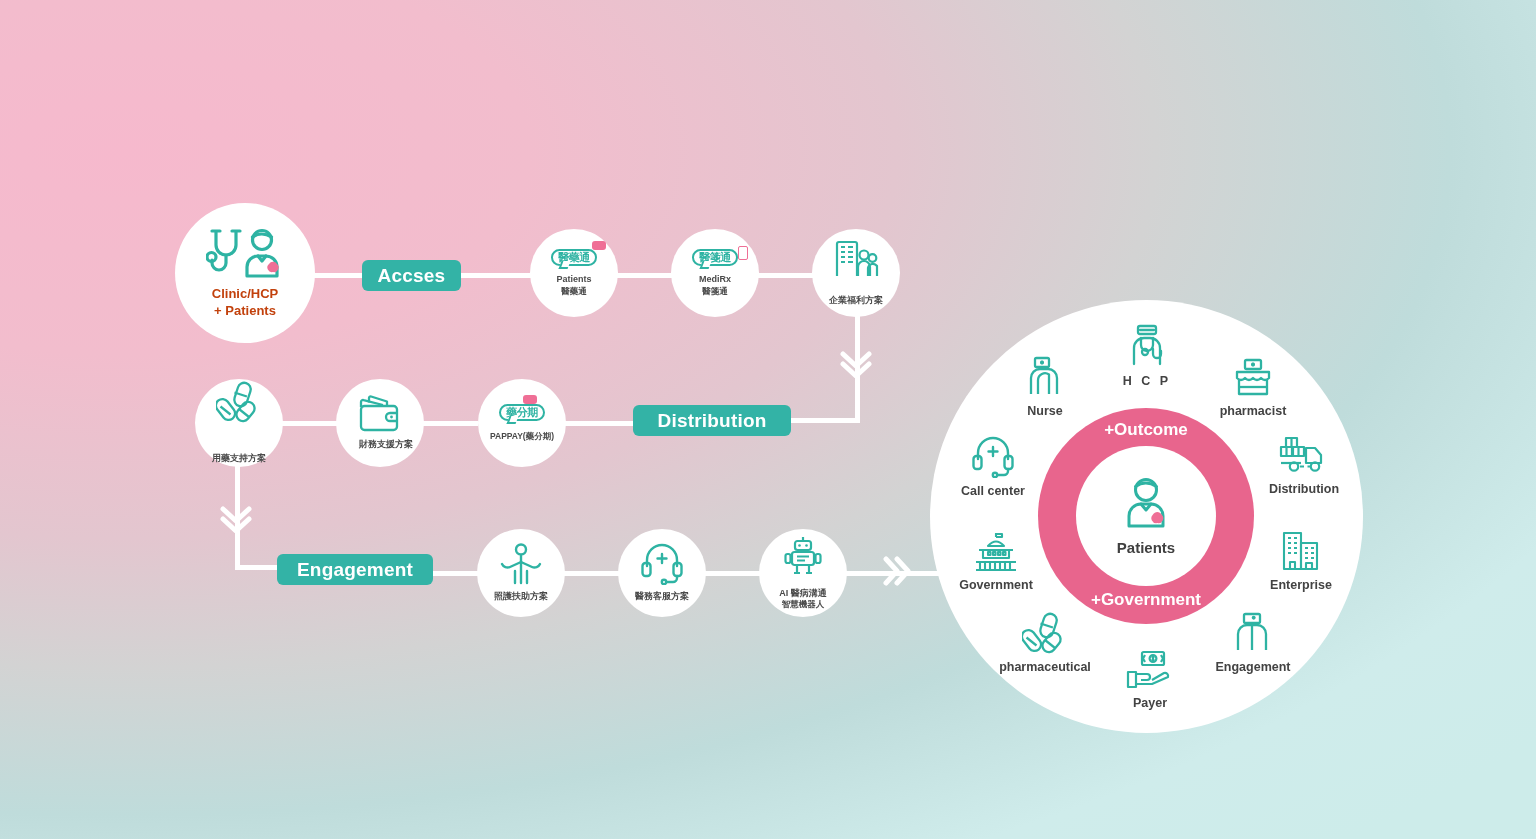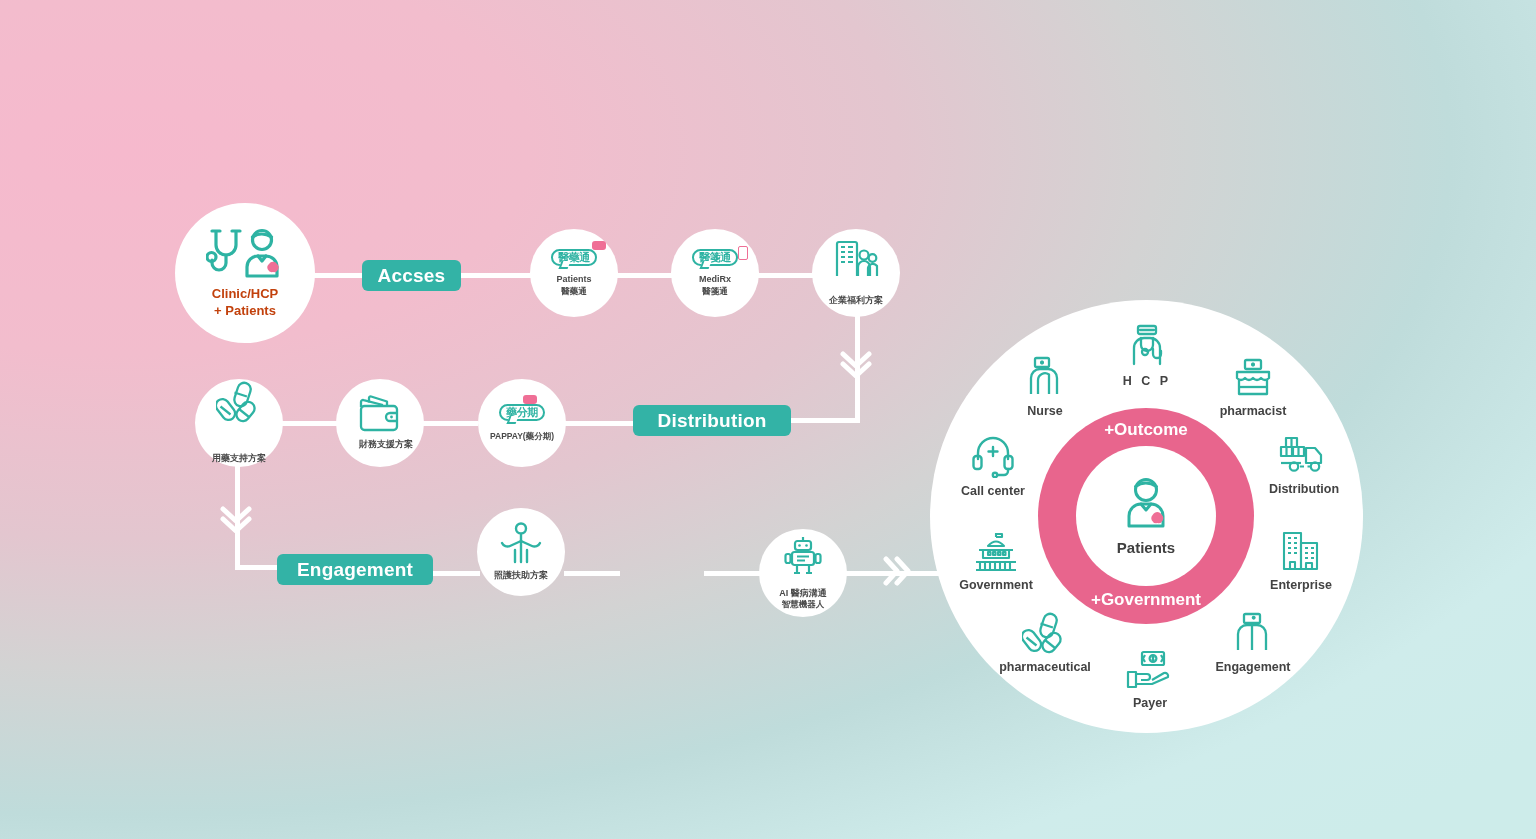--- a/index.html
+++ b/index.html
@@ -288,35 +288,50 @@
   </div>
 
   <div class="node node-mid" style="left:478px; top:379px;">
     <div class="ico chip-wrap">
       <div class="logo-chip"><span>藥分期</span></div>
       <div class="chip-badge" style="right:8px; top:-9px;"></div>
     </div>
     <div class="lbl" style="margin-top:10px; font-size:8.5px;">PAPPAY(藥分期)</div>
   </div>
 
-  <div class="node node-mid" style="left:477px; top:508px;">
+  <div class="node node-mid" style="left:477px; top:529px;">
     <div class="ico">
       <svg width="46" height="42" viewBox="0 0 46 42">
         <g fill="none" stroke="#2eb3a3" stroke-width="2.4" stroke-linecap="round" stroke-linejoin="round">
           <circle cx="23" cy="6.5" r="5"></circle>
           <path d="M23 13 v27"></path>
           <path d="M23 19 L12 24 a6 6 0 0 1 -8 -3"></path>
           <path d="M23 19 L34 24 a6 6 0 0 0 8 -3"></path>
           <path d="M17 40 v-12 M29 40 v-12"></path>
         </g>
       </svg>
     </div>
     <div class="lbl" style="margin-top:6px;">照護扶助方案</div>
   </div>
 
+  <div class="node node-mid" style="left:618px; top:529px;">
+    <div class="ico">
+      <svg width="44" height="42" viewBox="0 0 44 42">
+        <g fill="none" stroke="#2eb3a3" stroke-width="2.4" stroke-linecap="round" stroke-linejoin="round">
+          <path d="M7 23 V17 a15 15 0 0 1 30 0 v6"></path>
+          <rect x="2.5" y="20" width="8" height="13" rx="3"></rect>
+          <rect x="33.5" y="20" width="8" height="13" rx="3"></rect>
+          <path d="M37 33 v2 a4 4 0 0 1 -4 4 h-6"></path>
+          <circle cx="24" cy="39" r="2.2"></circle>
+          <path d="M22 11 v9 M17.5 15.5 h9"></path>
+        </g>
+      </svg>
+    </div>
+    <div class="lbl" style="margin-top:6px;">醫務客服方案</div>
+  </div>
 
   <div class="node node-mid" style="left:759px; top:529px;">
     <div class="ico">
       <svg width="40" height="40" viewBox="0 0 40 40">
         <g fill="none" stroke="#2eb3a3" stroke-width="2.2" stroke-linejoin="round">
           <path d="M20 1 v4"></path>
           <rect x="12" y="5" width="16" height="9" rx="2.5"></rect>
           <circle cx="16.5" cy="9.5" r="1.3" fill="#2eb3a3" stroke="none"></circle>
           <circle cx="23.5" cy="9.5" r="1.3" fill="#2eb3a3" stroke="none"></circle>
           <rect x="9" y="16" width="22" height="13" rx="2.5"></rect>

